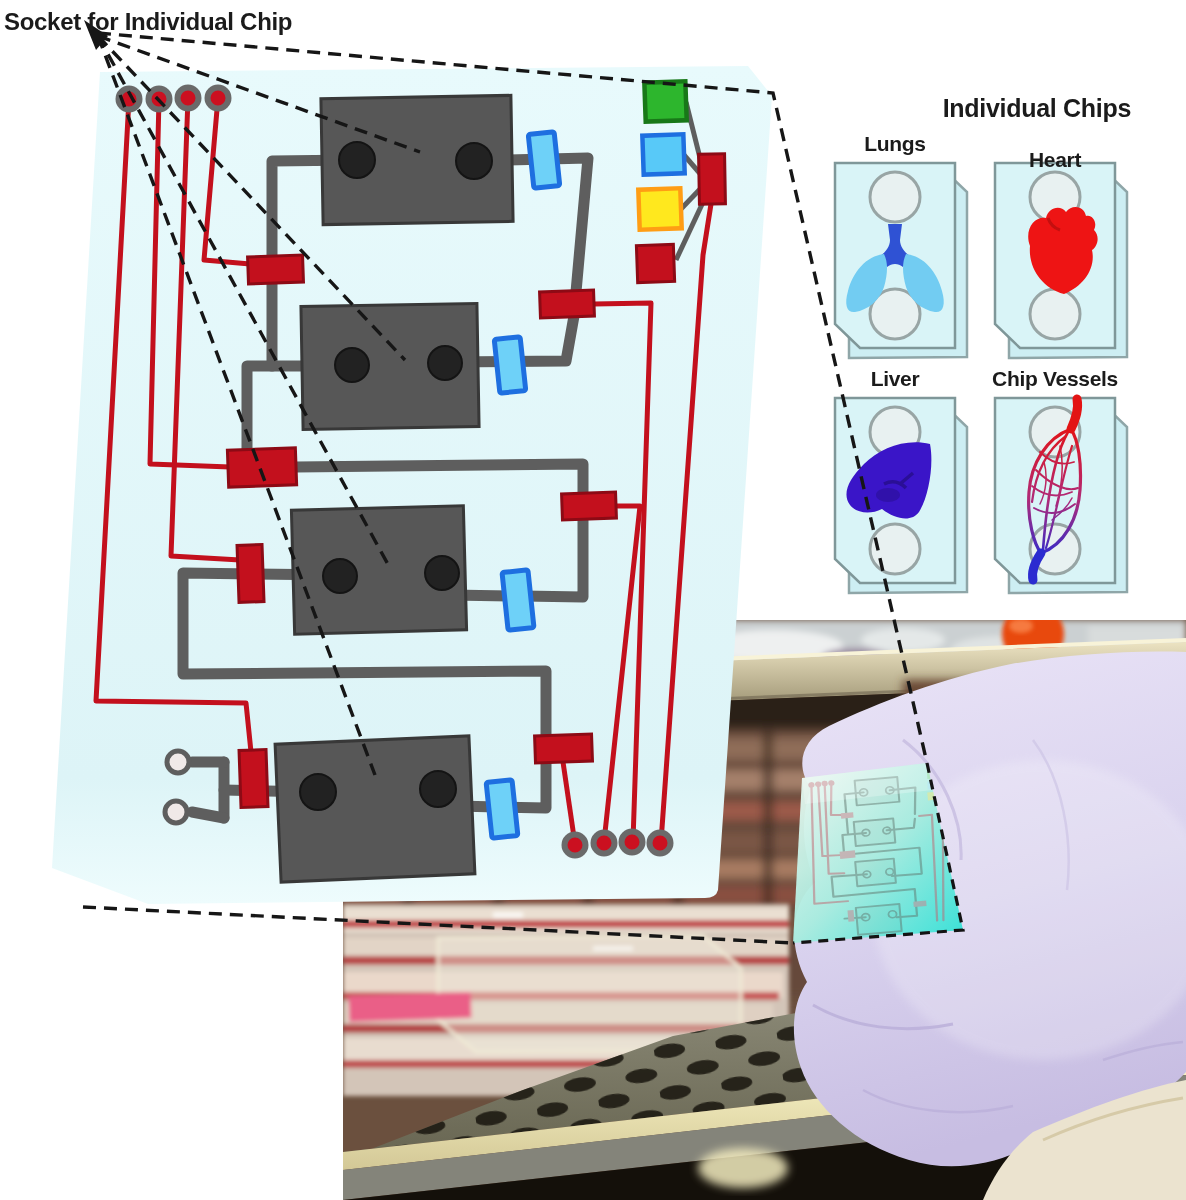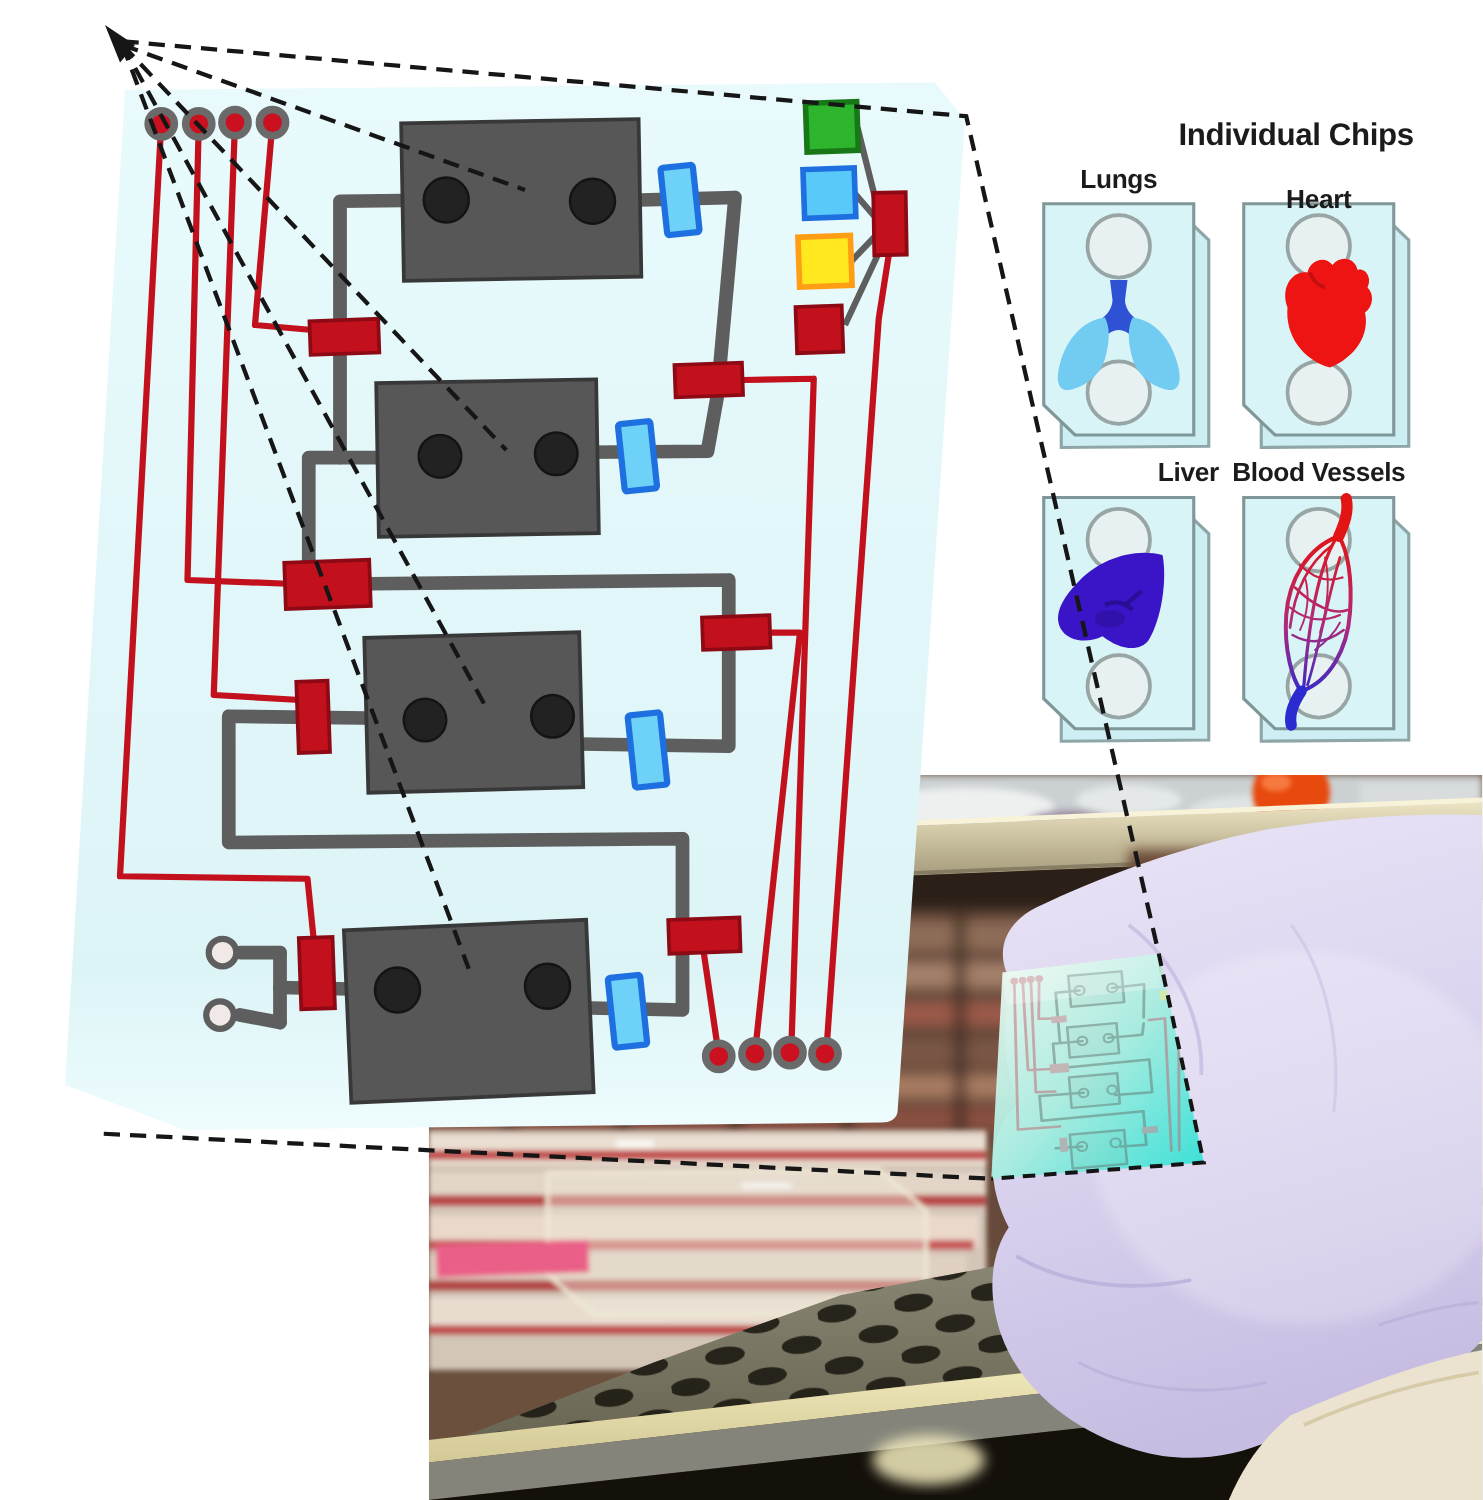--- a/index.html
+++ b/index.html
@@ -8,21 +8,21 @@
     font-family:"Liberation Sans",sans-serif;color:#1b1b1b;
   }
   .photo{position:absolute;left:343px;top:620px;width:843px;height:580px;overflow:hidden;}
   .diagram{position:absolute;left:0;top:0;width:1186px;height:1200px;pointer-events:none;}
   .lbl{position:absolute;font-weight:700;color:#1b1b1b;letter-spacing:-0.3px;}
   .lbl-callout{left:4px;top:8px;font-size:24px;}
   .lbl-panel{left:845px;top:94px;width:286px;text-align:right;font-size:25px;}
   .lbl-chip{width:160px;text-align:center;font-size:21px;}
   .lbl-lungs{left:815px;top:132px;}
   .lbl-heart{left:975px;top:132px;margin-top:16px;}
-  .lbl-liver{left:815px;top:367px;text-align:right;}
+  .lbl-liver{left:815px;top:367px;}
   .lbl-vessels{left:975px;top:367px;}
 </style>
 </head>
 <body>
 
 <div class="page">
 
   <div class="photo">
     <svg width="843" height="580" viewBox="0 0 843 580">
       <defs>
@@ -382,18 +382,19 @@
       <path d="M 98 36 L 420 152"></path>
       <path d="M 98 36 L 405 360"></path>
       <path d="M 98 36 L 390 568"></path>
       <path d="M 98 36 L 375 775"></path>
       <path d="M 98 33 L 773 93 L 927 763"></path>
       <path d="M 83 907 L 793 943"></path>
     </g>
     <polygon points="84,20 108,36 96,50" fill="#161616"></polygon>
   </svg>
 
+  <div class="lbl lbl-callout">Socket for Individual Chip</div>
   <div class="lbl lbl-panel">Individual Chips</div>
   <div class="lbl lbl-chip lbl-lungs">Lungs</div>
   <div class="lbl lbl-chip lbl-heart">Heart</div>
   <div class="lbl lbl-chip lbl-liver">Liver</div>
-  <div class="lbl lbl-chip lbl-vessels">Blood Vessels</div>
+  <div class="lbl lbl-chip lbl-vessels">Chip Vessels</div>
 </div>
 
 </body></html>

